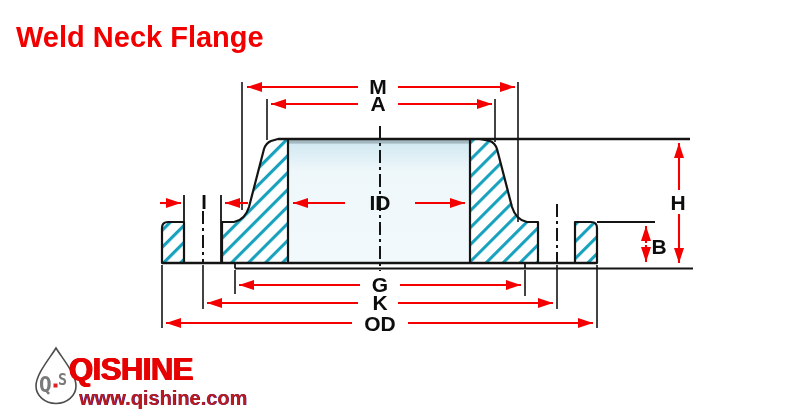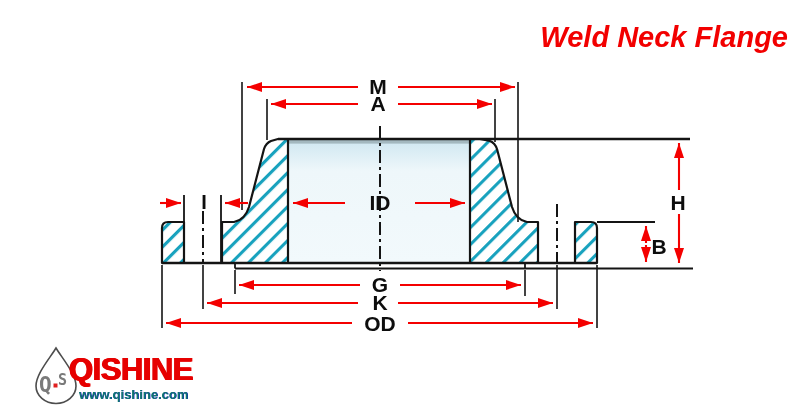--- a/index.html
+++ b/index.html
@@ -2,33 +2,33 @@
 <html><head>
 <meta charset="utf-8">
 <style>
   html,body{margin:0;padding:0;background:#ffffff;}
   .stage{
     position:relative;width:800px;height:420px;background:#ffffff;overflow:hidden;
     font-family:"Liberation Sans", sans-serif;
   }
   .diagram-svg{position:absolute;left:0;top:0;}
   .title{
-    position:absolute;left:8px;top:21px;width:780px;text-align:right;
-    font-size:29px;font-weight:bold;color:#f20000;letter-spacing:0px;font-style:italic;
+    position:absolute;left:16px;top:21px;width:780px;text-align:left;
+    font-size:29px;font-weight:bold;color:#f20000;letter-spacing:0px;
   }
   .logo{position:absolute;left:0;top:0;width:100%;height:100%;pointer-events:none;}
   .logo-drop{position:absolute;left:30px;top:346px;}
   .brand{
     position:absolute;left:69px;top:352px;font-size:31px;font-weight:bold;
     color:#e60000;letter-spacing:-0.5px;
     text-shadow:0.7px 0 0 #e60000,-0.7px 0 0 #e60000;
   }
   .site{
-    position:absolute;left:79px;top:387px;font-size:13px;font-weight:bold;
-    color:#0f766e;text-shadow:0.4px 0 0 #1414cc;
+    position:absolute;left:79px;top:387px;font-size:20px;font-weight:bold;
+    color:#b91c1c;text-shadow:0.4px 0 0 #1414cc;
   }
   .dim-label{font-weight:bold;fill:#0d0d0d;font-family:"Liberation Sans",sans-serif;}
 </style>
 </head>
 <body>
 
 <div class="stage">
 
   <svg class="diagram-svg" width="800" height="420" viewBox="0 0 800 420">
     <defs>

